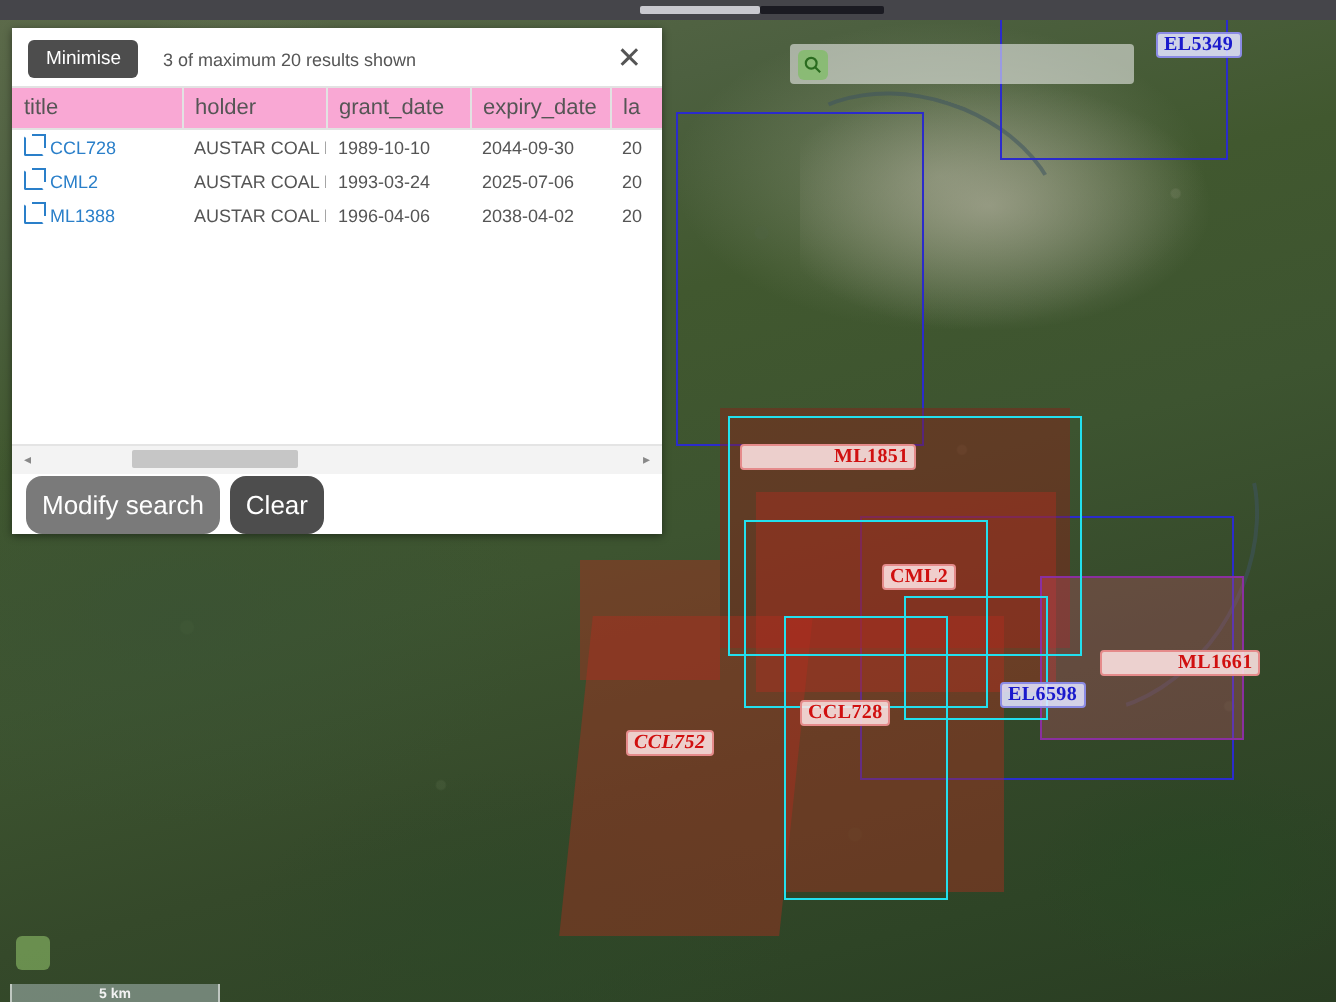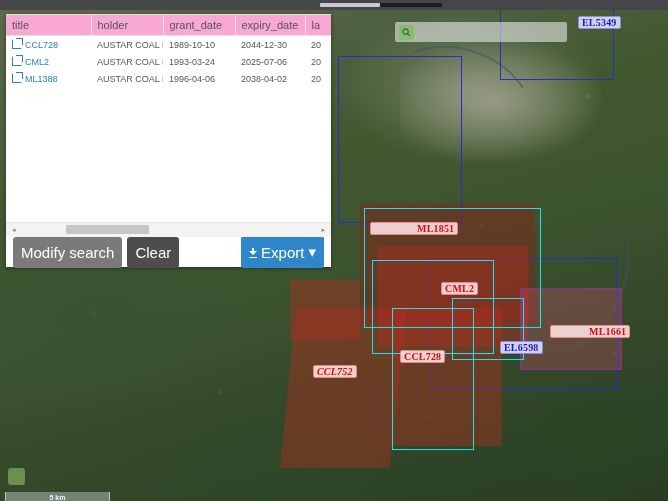--- a/index.html
+++ b/index.html
@@ -101,21 +101,21 @@
            border-top-color:transparent;border-right-color:transparent;}
   .lnkicon::after{content:"";position:absolute;left:3px;top:-2.5px;width:6px;height:6px;
            border-top:1.2px solid #2a7fc9;border-right:1.2px solid #2a7fc9;}
 
   .hscroll{height:14px;border-top:1px solid #e4e4e4;background:#f3f3f3;position:relative;}
   .hscroll .arrow{position:absolute;top:3px;font-size:7px;color:#888;}
   .hscroll .thumb{position:absolute;left:60px;top:2px;width:83px;height:9px;
                   background:#c6c6c6;border-radius:1px;cursor:pointer;}
 
   .panel-foot{height:30px;display:flex;align-items:center;padding:0 7px;gap:5px;background:#fff;}
-  .fbtn{border:none;border-radius:3px;font-size:15px;padding:7px 8px;cursor:pointer;color:#fff;}
+  .fbtn{border:none;border-radius:8px;font-size:13px;padding:7px 8px;cursor:pointer;color:#fff;}
   .b-grey{background:#7a7a7a;}
   .b-blue{background:#2d8fd0;}
   .b-dark{background:#4d4d4d;}
   .b-export{background:#2f86c8;margin-left:auto;display:flex;align-items:center;gap:4px;}
   .dl-icon{display:inline-block;width:8px;height:8px;position:relative;}
   .dl-icon::before{content:"";position:absolute;left:3px;top:0;width:2px;height:4px;background:#fff;}
   .dl-icon::after{content:"";position:absolute;left:0px;top:3px;width:0;height:0;
     border-left:4px solid transparent;border-right:4px solid transparent;border-top:4px solid #fff;}
   .dl-base{position:absolute;left:0;bottom:-2px;width:8px;height:1.5px;background:#fff;}
 </style>
@@ -174,20 +174,25 @@
     <div class="mlabel lab-red" style="left:313px;top:357px;font-style:italic;">CCL752</div>
 
     <div class="greenbtn"></div>
     <div class="scalebar">
       <span>5 km</span>
     </div>
   </div>
 
   <div class="panel">
 
+    <div class="panel-head">
+      <button class="btn-min">Minimise</button>
+      <span class="res-count">3 of maximum 20 results shown</span>
+      <span class="close-x">✕</span>
+    </div>
 
 
     <div class="tablewrap">
       <table>
         <colgroup>
           <col style="width:85px">
             <col style="width:72px">
             <col style="width:72px">
             <col style="width:70px">
             <col style="width:57px">
@@ -201,21 +206,21 @@
             <th>la</th>
           </tr>
         </thead>
         <tbody>
           <tr>
             <td class="lnk">
               <span class="lnkicon"></span><a>CCL728</a>
             </td>
             <td>AUSTAR COAL M</td>
             <td>1989-10-10</td>
-            <td>2044-12-30</td>
+            <td>2044-09-30</td>
             <td>20</td>
           </tr>
           <tr>
             <td class="lnk">
               <span class="lnkicon"></span><a>CML2</a>
             </td>
             <td>AUSTAR COAL M</td>
             <td>1993-03-24</td>
             <td>2025-07-06</td>
             <td>20</td>
@@ -235,23 +240,16 @@
 
     <div class="hscroll">
       <span class="arrow" style="left:6px;">◂</span>
       <span class="arrow" style="right:6px;">▸</span>
       <div class="thumb"></div>
     </div>
 
     <div class="panel-foot">
       <button class="fbtn b-grey">Modify search</button>
       <button class="fbtn b-dark">Clear</button>
-      <button class="fbtn b-export">
-        <span class="dl-icon">
-            <span class="dl-base"></span>
-          </span>
-        <span>Export</span>
-        <span>▾</span>
-      </button>
     </div>
 
   </div>
 </div>
 
 </body></html>

